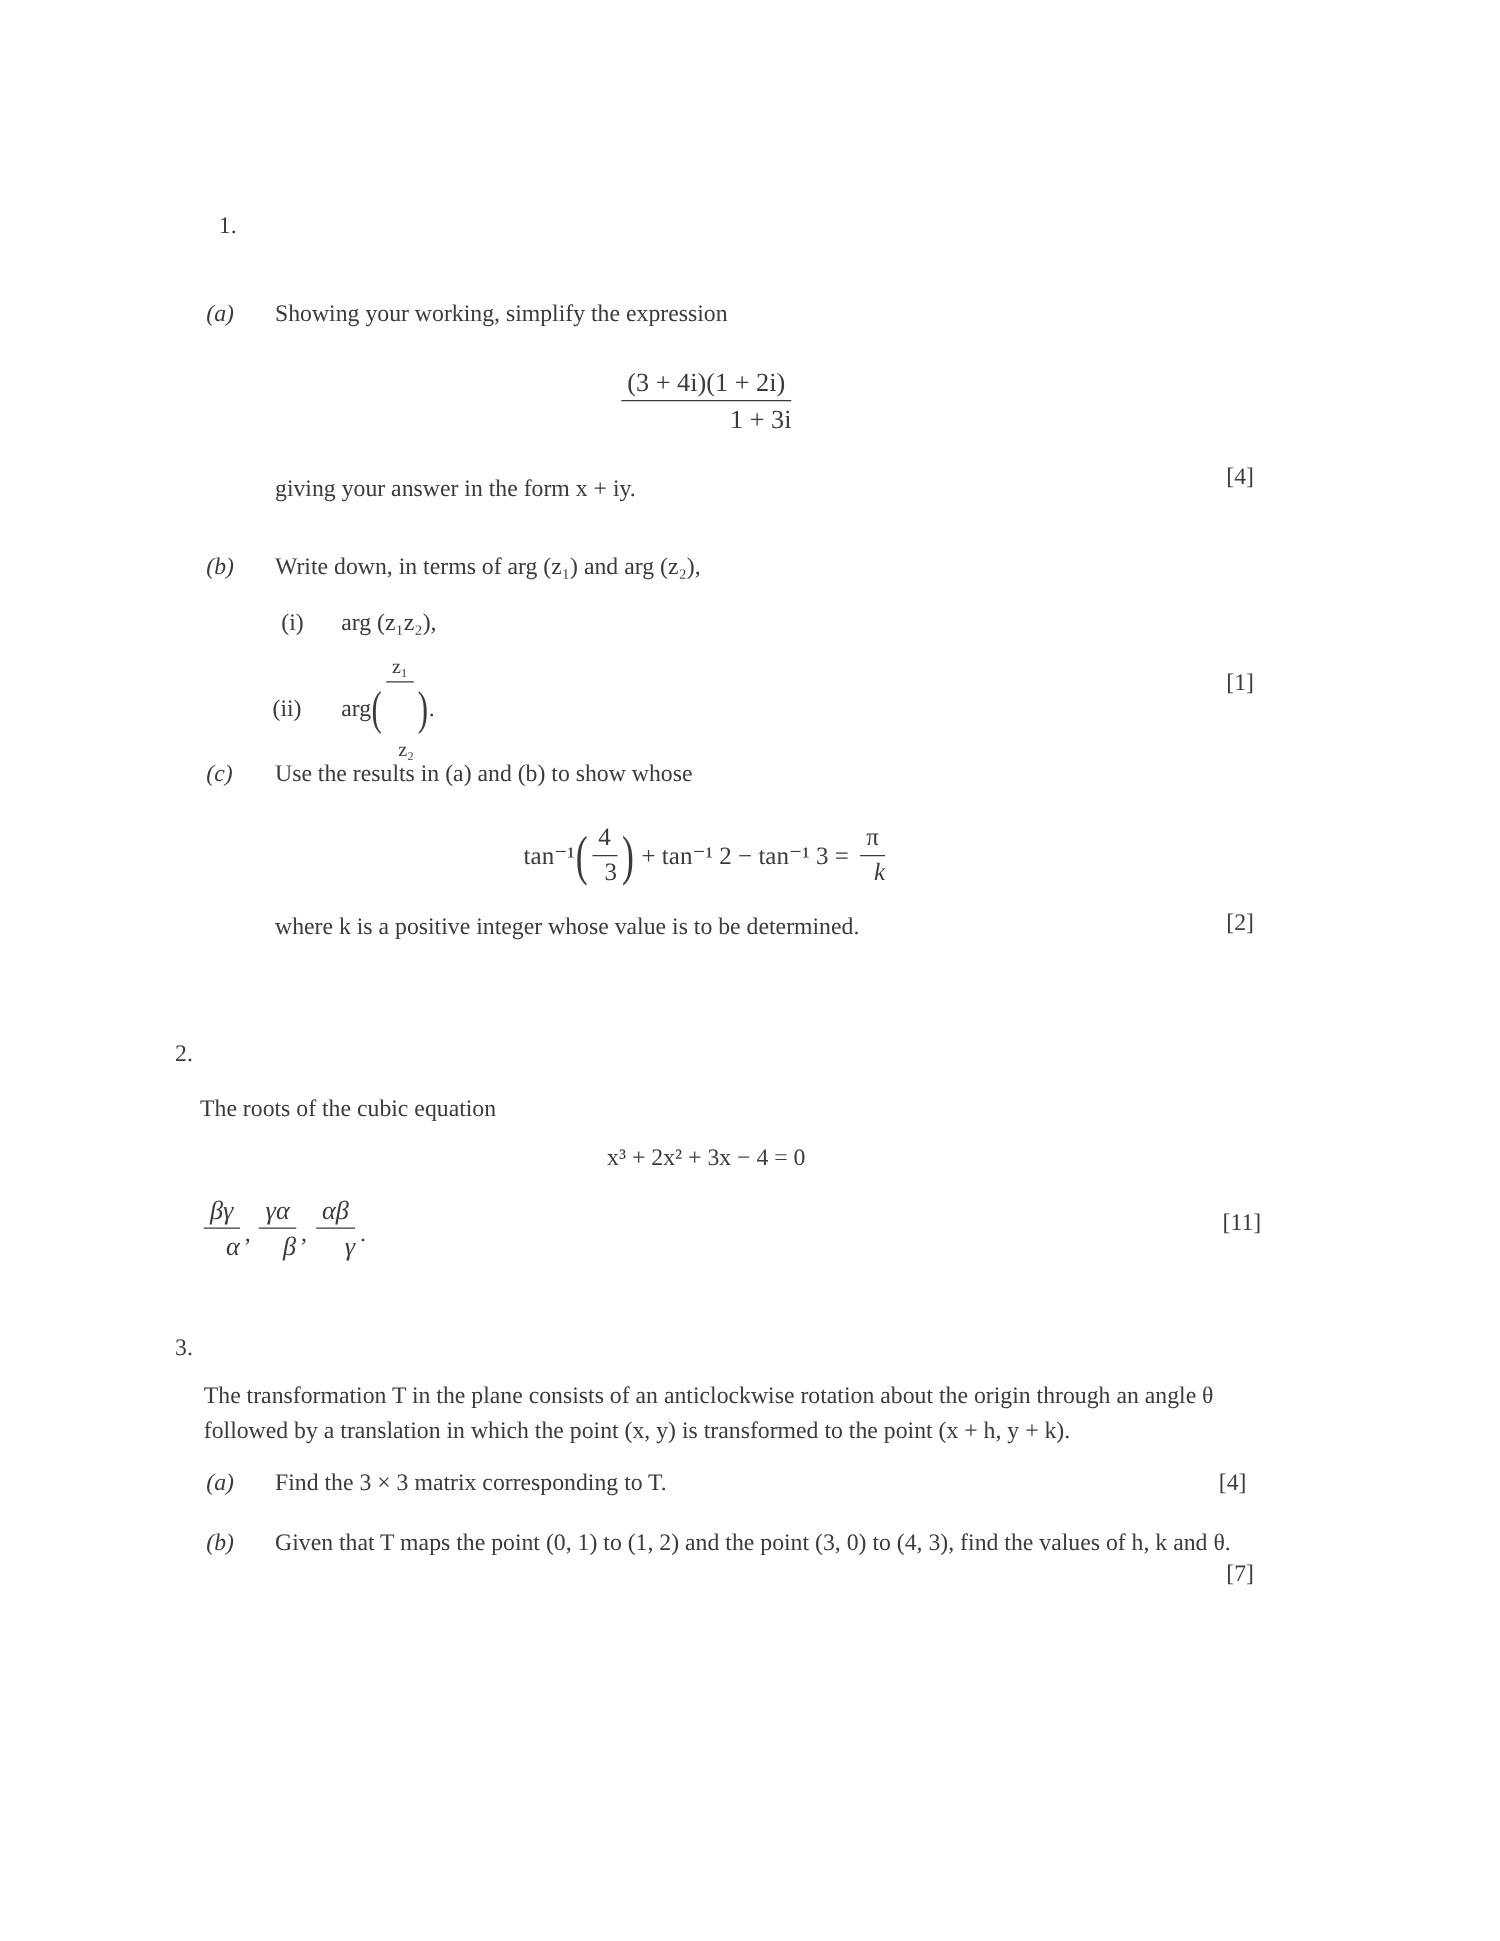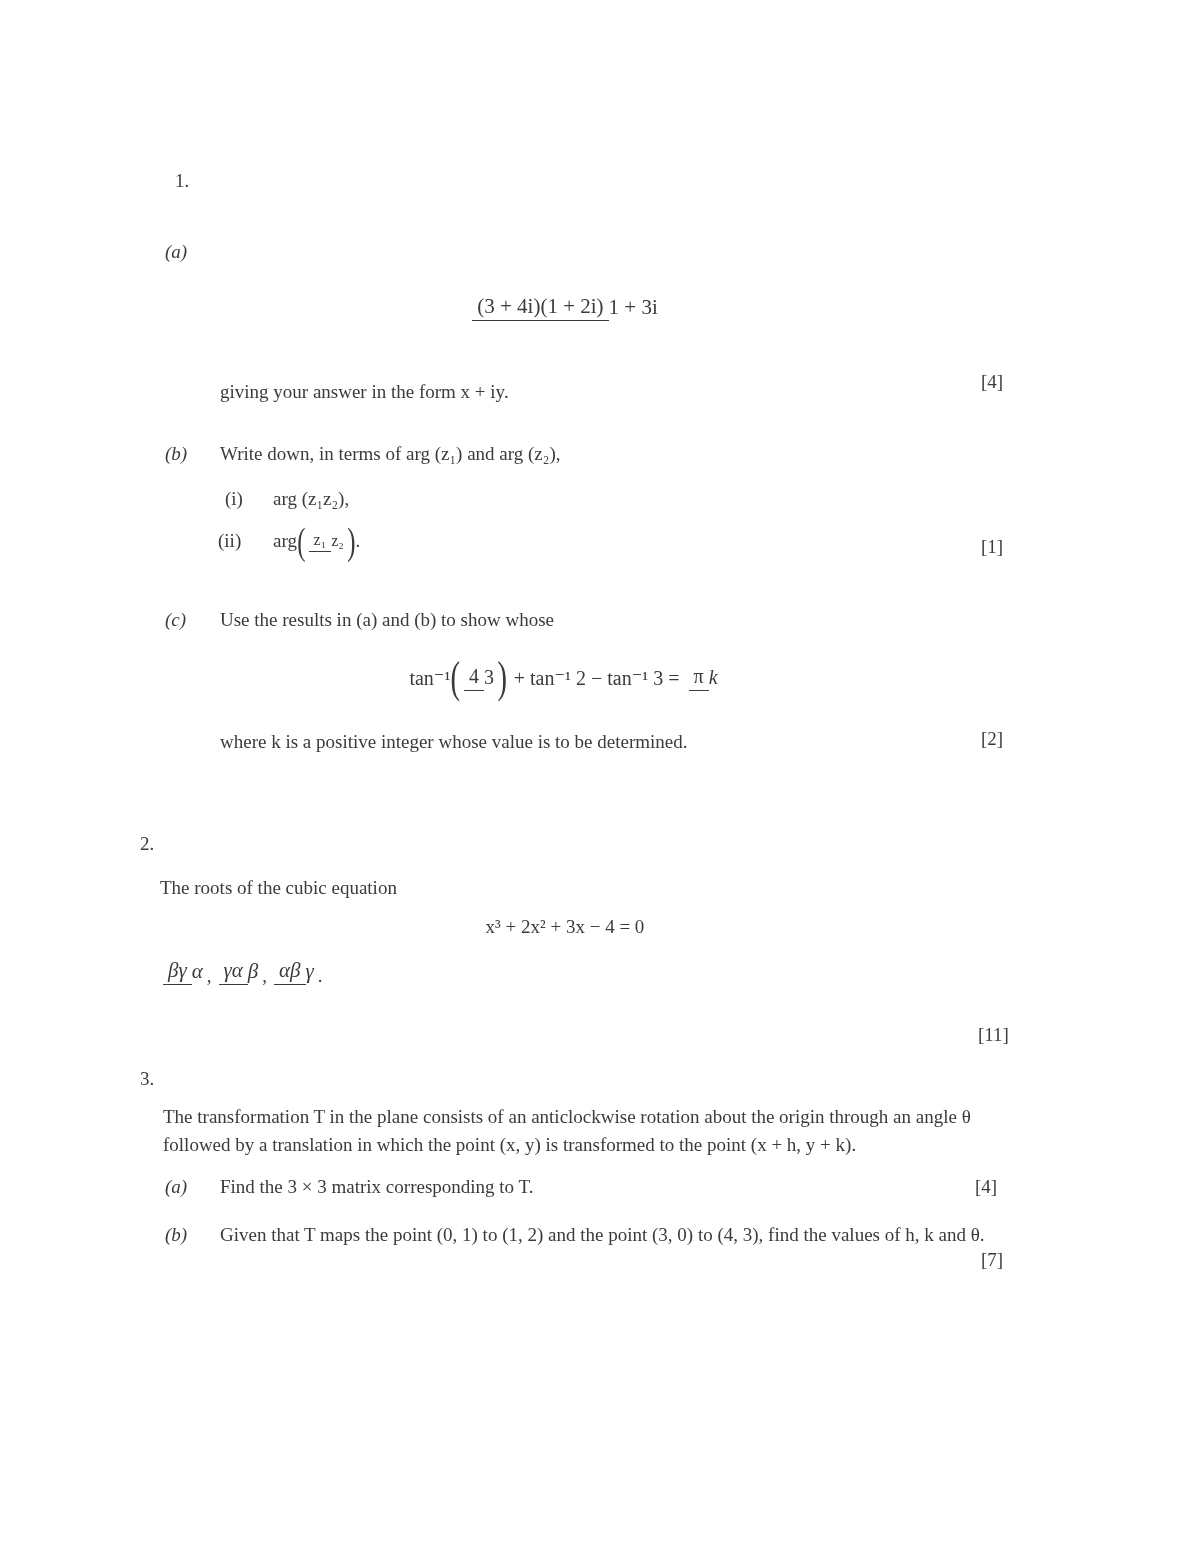--- a/index.html
+++ b/index.html
@@ -17,21 +17,22 @@
   .wrap { position: absolute; white-space: normal; }
   .qnum { font-size: 19px; }
   .plabel { font-style: italic; display: inline-block; width: 55px; }
   .plabel.sm { width: 48px; }
   .row { display: flex; align-items: baseline; }
   .mark { position: absolute; }
   .center-line { left: 0; width: 1130px; text-align: center; }
   .eq { display: inline-flex; align-items: center; }
   .frac {
     display: inline-flex;
-    align-items: flex-start;
+    flex-direction: column;
+    align-items: flex-end;
     vertical-align: middle;
     line-height: 1.25;
     margin: 0 3px;
   }
   .frac .num {
     display: block;
     border-bottom: 1.2px solid #3b3b3b;
     padding: 0 5px 1px 5px;
   }
   .frac .den { display: block; padding-top: 1px; }
@@ -43,31 +44,32 @@
     display: inline-block;
     transform: scaleX(0.65);
     margin: 0 -2px;
   }
   .bigparen.mid { font-size: 38px; }
   .itfrac { font-style: italic; font-size: 21px; }
   .eqtext { margin: 3px 6px; }
   .para { line-height: 1.45; }
   .q2roots { display: inline-flex; align-items: center; }
   .sep { margin: 10px 4px 0 1px; }
-  .smallfrac { font-size: 16px; }
+  .smallfrac { font-size: 16px; gap: 44px; }
 </style>
 </head>
 <body>
 
 <div class="page">
 
   <div class="abs qnum" style="top:170px;left:175px">1.</div>
 
   <div class="abs row" style="top:241px;left:165px">
     <span class="plabel">(a)</span>
+    <span>Showing your working, simplify the expression</span>
   </div>
 
   <div class="abs center-line" style="top:293px">
     <span class="frac bigfrac">
       <span class="num">(3 + 4i)(1 + 2i)</span>
       <span class="den">1 + 3i</span>
     </span>
   </div>
 
   <div class="abs" style="top:381px;left:220px">giving your answer in the form x + iy.</div>
@@ -139,21 +141,21 @@
       <span class="num">γα</span>
       <span class="den">β</span>
     </span>
     <span class="sep">,</span>
     <span class="frac itfrac">
       <span class="num">αβ</span>
       <span class="den">γ</span>
     </span>
     <span class="sep">.</span>
   </div>
-  <div class="mark" style="top:1024px;left:978px">[11]</div>
+  <div class="mark" style="top:968px;left:978px">[11]</div>
 
   <div class="abs qnum" style="top:1068px;left:140px">3.</div>
 
   <div class="wrap para" style="top:1103px;left:163px;width:855px">The transformation T in the plane consists of an anticlockwise rotation about the origin through an angle θ followed by a translation in which the point (x, y) is transformed to the point (x + h, y + k).</div>
 
   <div class="abs row" style="top:1176px;left:165px">
     <span class="plabel">(a)</span>
     <span>Find the 3 × 3 matrix corresponding to T.</span>
   </div>
   <div class="mark" style="top:1176px;left:975px">[4]</div>

